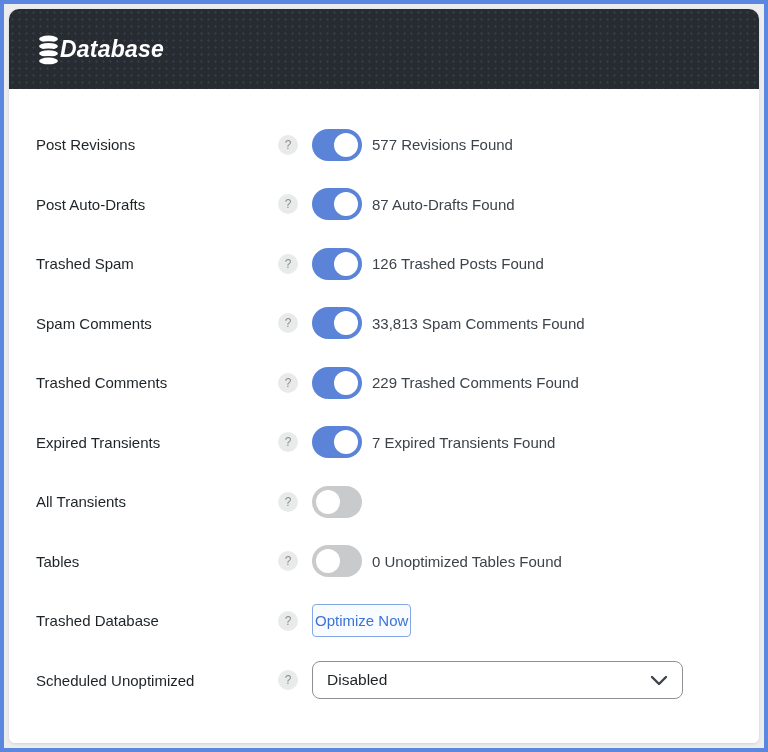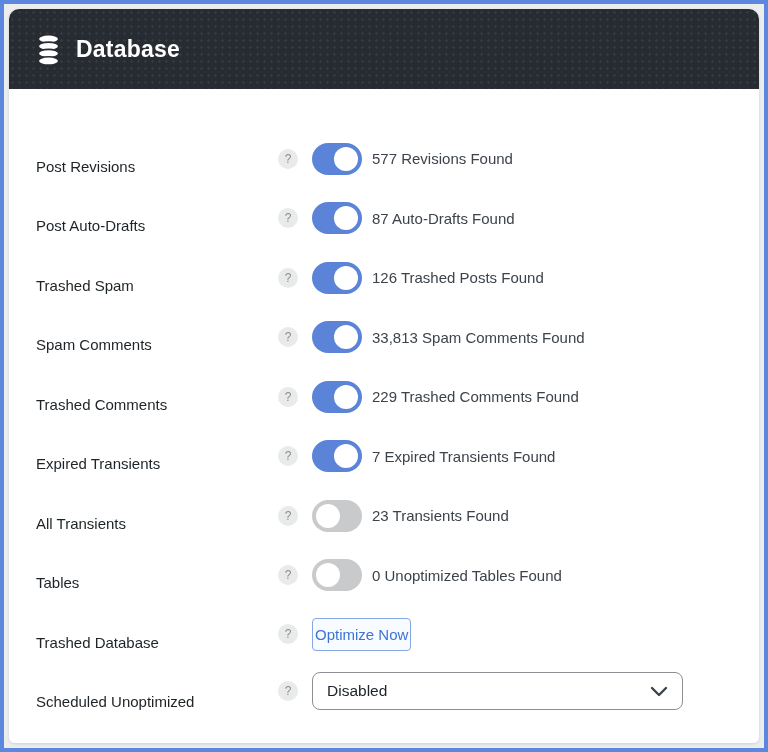--- a/index.html
+++ b/index.html
@@ -10,25 +10,25 @@
   }
   *{box-sizing:border-box}
   html,body{margin:0;padding:0}
   body{font-family:"Liberation Sans","DejaVu Sans",sans-serif;}
   .frame{width:768px;height:752px;border:4px solid var(--frame-blue);
     background:var(--frame-bg);padding:5px;}
   .card{width:100%;height:100%;border-radius:10px 10px 6px 6px;overflow:hidden;
     background:#fff;box-shadow:0 1px 3px rgba(0,0,0,.12);display:flex;flex-direction:column;}
   .header{height:80px;flex:0 0 80px;background:var(--header-bg);
     background-image:radial-gradient(circle,rgba(255,255,255,.07) 1px,transparent 1.3px);
-    background-size:7px 7px;display:flex;align-items:center;padding:0 28px;gap:16px;}
+    background-size:7px 7px;display:flex;align-items:center;padding:0 28px;font-style:italic;}
   .header h1{color:#fff;font-size:23px;font-weight:bold;margin:0;letter-spacing:.2px;}
   .db-icon{display:flex;align-items:center;}
   .body{flex:1;background:#fff;padding:26px 28px 20px 27px;}
-  .row{display:flex;align-items:flex-end;height:59.5px;}
+  .row{display:flex;align-items:center;height:59.5px;}
   .row .label{flex:0 0 242px;font-size:15px;color:var(--label);}
   .controls{display:flex;align-items:center;}
   .help{width:20px;height:20px;border-radius:50%;background:var(--help-bg);
     color:var(--help-fg);font-size:12px;display:flex;align-items:center;
     justify-content:center;margin-right:14px;flex:0 0 20px;cursor:default;user-select:none;}
   .toggle{position:relative;width:50px;height:32px;border-radius:16px;
     background:var(--toggle-off);cursor:pointer;flex:0 0 50px;}
   .toggle[data-state="on"]{background:var(--accent);}
   .toggle::after{content:"";position:absolute;top:4px;left:4px;width:24px;height:24px;
     border-radius:50%;background:#fff;transition:left .1s;}
@@ -116,21 +116,20 @@
           <span class="toggle" data-state="on"></span>
           <span class="status">7 Expired Transients Found</span>
         </div>
       </div>
 
       <div class="row">
         <span class="label">All Transients</span>
         <div class="controls">
           <span class="help">?</span>
           <span class="toggle" data-state="off"></span>
-          <span class="status">23 Transients Found</span>
         </div>
       </div>
 
       <div class="row">
         <span class="label">Tables</span>
         <div class="controls">
           <span class="help">?</span>
           <span class="toggle" data-state="off"></span>
           <span class="status">0 Unoptimized Tables Found</span>
         </div>

